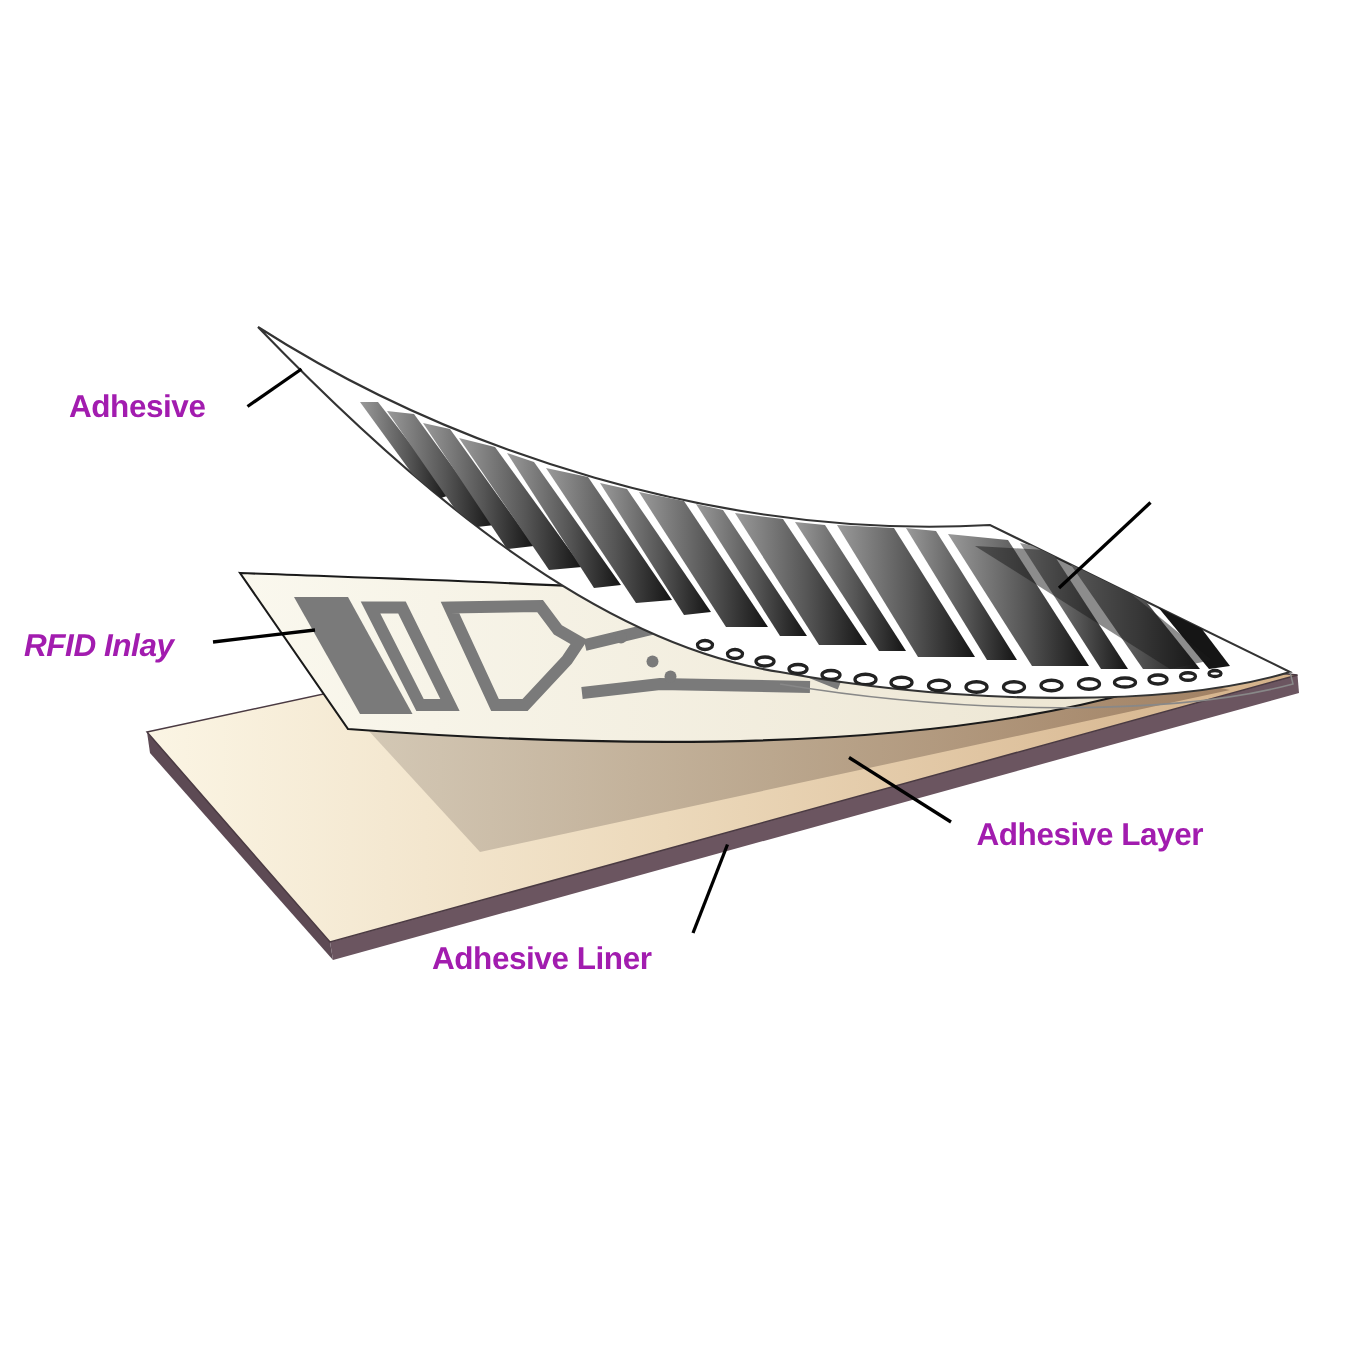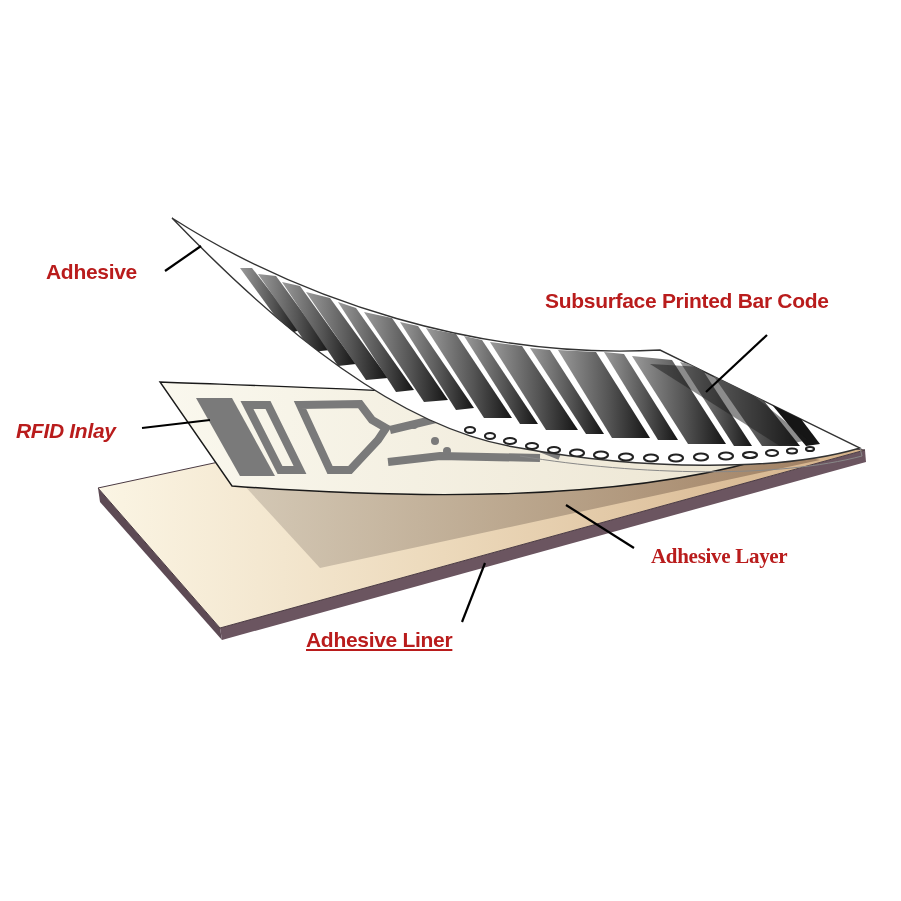--- a/index.html
+++ b/index.html
@@ -1,25 +1,25 @@
 <!DOCTYPE html>
 <html><head>
 <meta charset="utf-8">
 <style>
   html, body { margin: 0; padding: 0; background: #ffffff; }
   body { width: 901px; height: 901px; position: relative; overflow: hidden;
          font-family: "Liberation Sans", "DejaVu Sans", sans-serif; }
   #stage { position: absolute; left: 0; top: 0; width: 901px; height: 901px; }
-  .label { position: absolute; font-weight: bold; font-size: 21px; color: #b91c1c;
+  .label { position: absolute; font-weight: bold; font-size: 21px; color: #a21caf;
            letter-spacing: -0.3px; white-space: nowrap; line-height: 1; }
   #lbl-adhesive { left: 46px; top: 261px; }
   #lbl-barcode  { left: 545px; top: 290px; }
   #lbl-rfid     { left: 16px; top: 420px; font-style: italic; }
-  #lbl-layer    { left: 651px; top: 546px; font-family: Liberation Serif, serif; }
-  #lbl-liner    { left: 306px; top: 629px; text-decoration: underline; }
+  #lbl-layer    { left: 651px; top: 546px; }
+  #lbl-liner    { left: 288px; top: 629px; }
 </style>
 </head>
 <body>
 
 <div id="stage">
   <svg width="901" height="901" viewBox="0 0 901 901" xmlns="http://www.w3.org/2000/svg">
     <defs>
       <linearGradient id="linerTop" x1="0" y1="0" x2="1" y2="0">
         <stop offset="0" stop-color="#fbf5e4"></stop>
         <stop offset="0.45" stop-color="#ecd9bb"></stop>
@@ -121,17 +121,16 @@
     <g stroke="#000000" stroke-width="2.2" fill="none">
       <line x1="165" y1="271" x2="201" y2="246"></line>
       <line x1="767" y1="335" x2="706" y2="392"></line>
       <line x1="142" y1="428" x2="210" y2="420"></line>
       <line x1="634" y1="548" x2="566" y2="505"></line>
       <line x1="462" y1="622" x2="485" y2="563"></line>
     </g>
   </svg>
 
   <div class="label" id="lbl-adhesive">Adhesive</div>
-  <div class="label" id="lbl-barcode">Subsurface Printed Bar Code</div>
   <div class="label" id="lbl-rfid">RFID Inlay</div>
   <div class="label" id="lbl-layer">Adhesive Layer</div>
   <div class="label" id="lbl-liner">Adhesive Liner</div>
 </div>
 
 </body></html>

